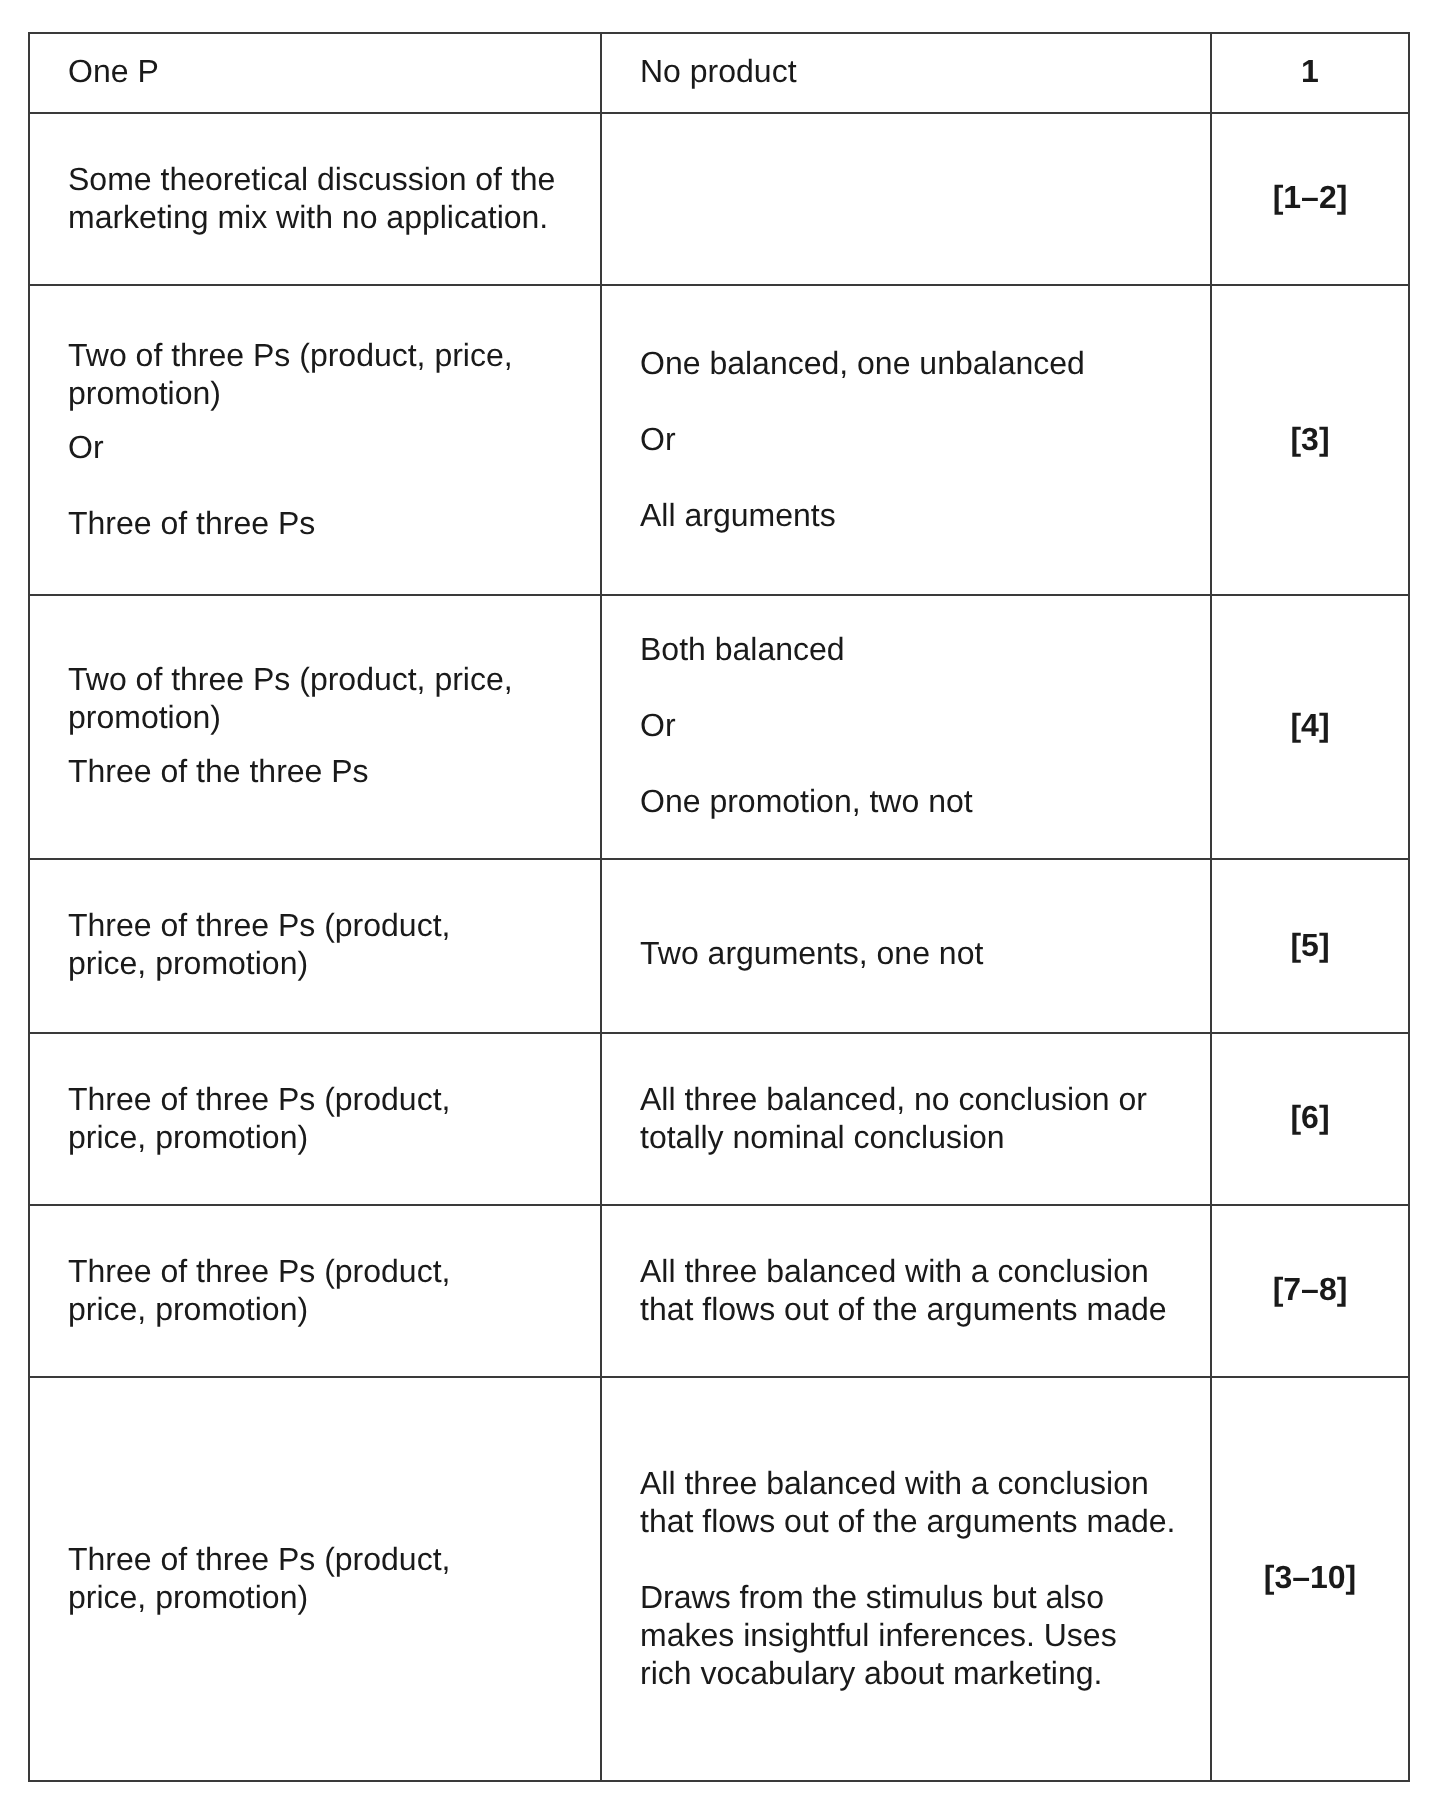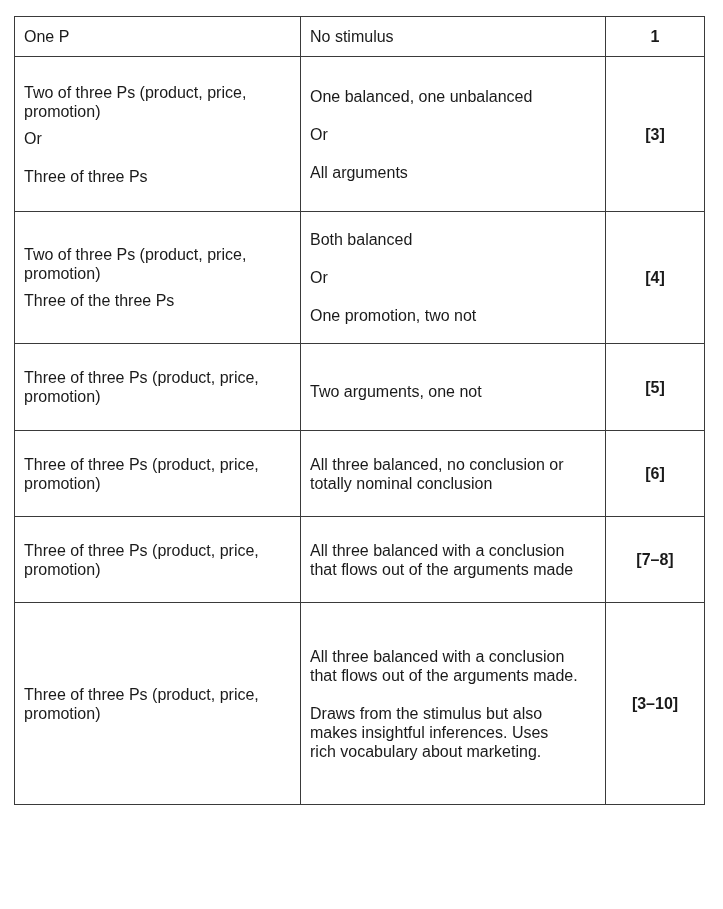--- a/index.html
+++ b/index.html
@@ -1,40 +1,45 @@
 <!DOCTYPE html>
 <html><head>
 <meta charset="utf-8">
 <style>
   html, body { margin:0; padding:0; background:#ffffff; }
   body { width:723px; height:909px; position:relative; overflow:hidden;
          font-family:"Liberation Sans", sans-serif; color:#1a1a1a; }
   table.rubric { position:absolute; left:14px; top:16px; width:690px;
                  border-collapse:collapse; table-layout:fixed; font-size:16px; line-height:19px; }
-  table.rubric td { border:1.5px solid #3a3a3a; padding:4px 9px; vertical-align:middle; }
+  table.rubric td { border:1.5px solid #3a3a3a; padding:4px 19px; vertical-align:middle; }
   col.c1 { width:286px; } col.c2 { width:305px; } col.c3 { width:99px; }
   td.mark { text-align:center; font-weight:bold; }
   .gap { display:block; height:19px; }
   .sm-gap { display:block; height:8px; }
   td.top { vertical-align:top; }
 </style>
 </head>
 <body>
 
 <table class="rubric">
   <colgroup>
       <col class="c1">
       <col class="c2">
       <col class="c3">
     </colgroup>
   <tbody>
     <tr style="height:40px">
       <td class="top"><span>One P</span></td>
-      <td class="top"><span>No stimulus</span></td>
+      <td class="top"><span>No product</span></td>
       <td class="mark">1</td>
+    </tr>
+    <tr style="height:86px">
+      <td class="top"><span>Some theoretical discussion of the marketing mix with no application.</span></td>
+      <td></td>
+      <td class="mark">[1–2]</td>
     </tr>
     <tr style="height:155px">
       <td class="top" style="padding-right:40px">
         <span>Two of three Ps (product, price, promotion)</span>
         <span class="sm-gap"></span>
         <span>Or</span>
         <span class="gap"></span>
         <span>Three of three Ps</span>
       </td>
       <td>

